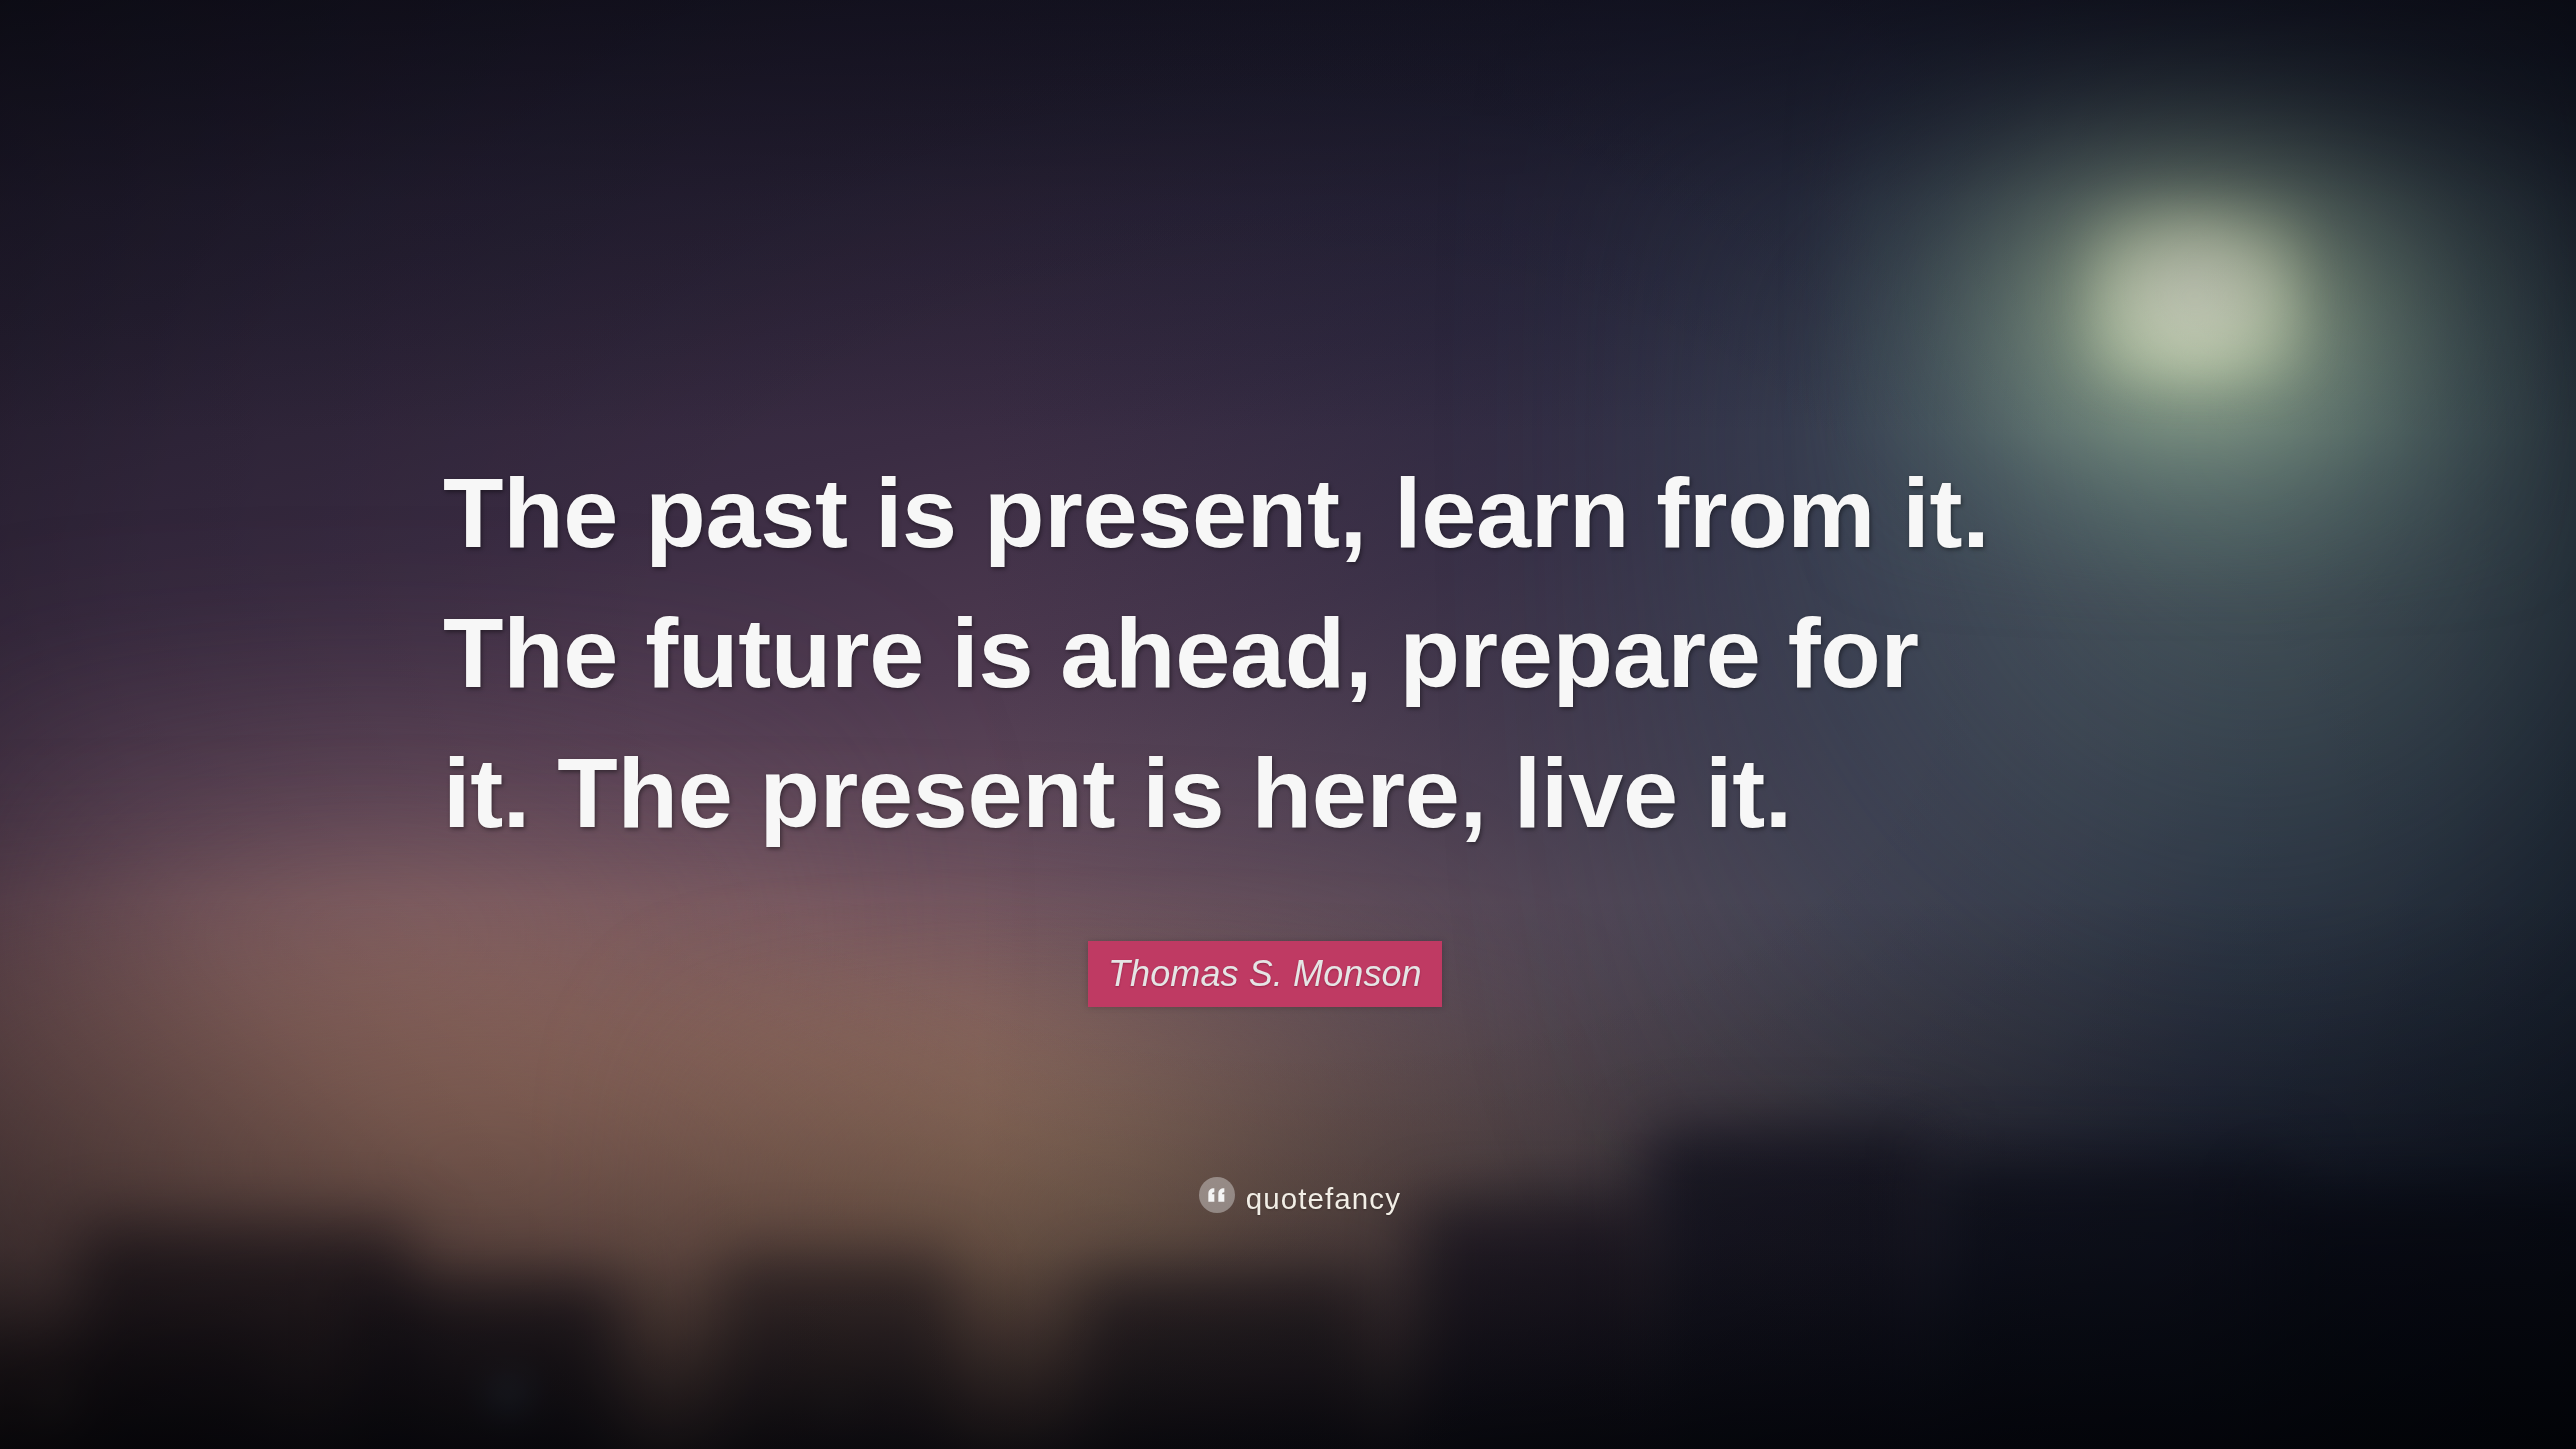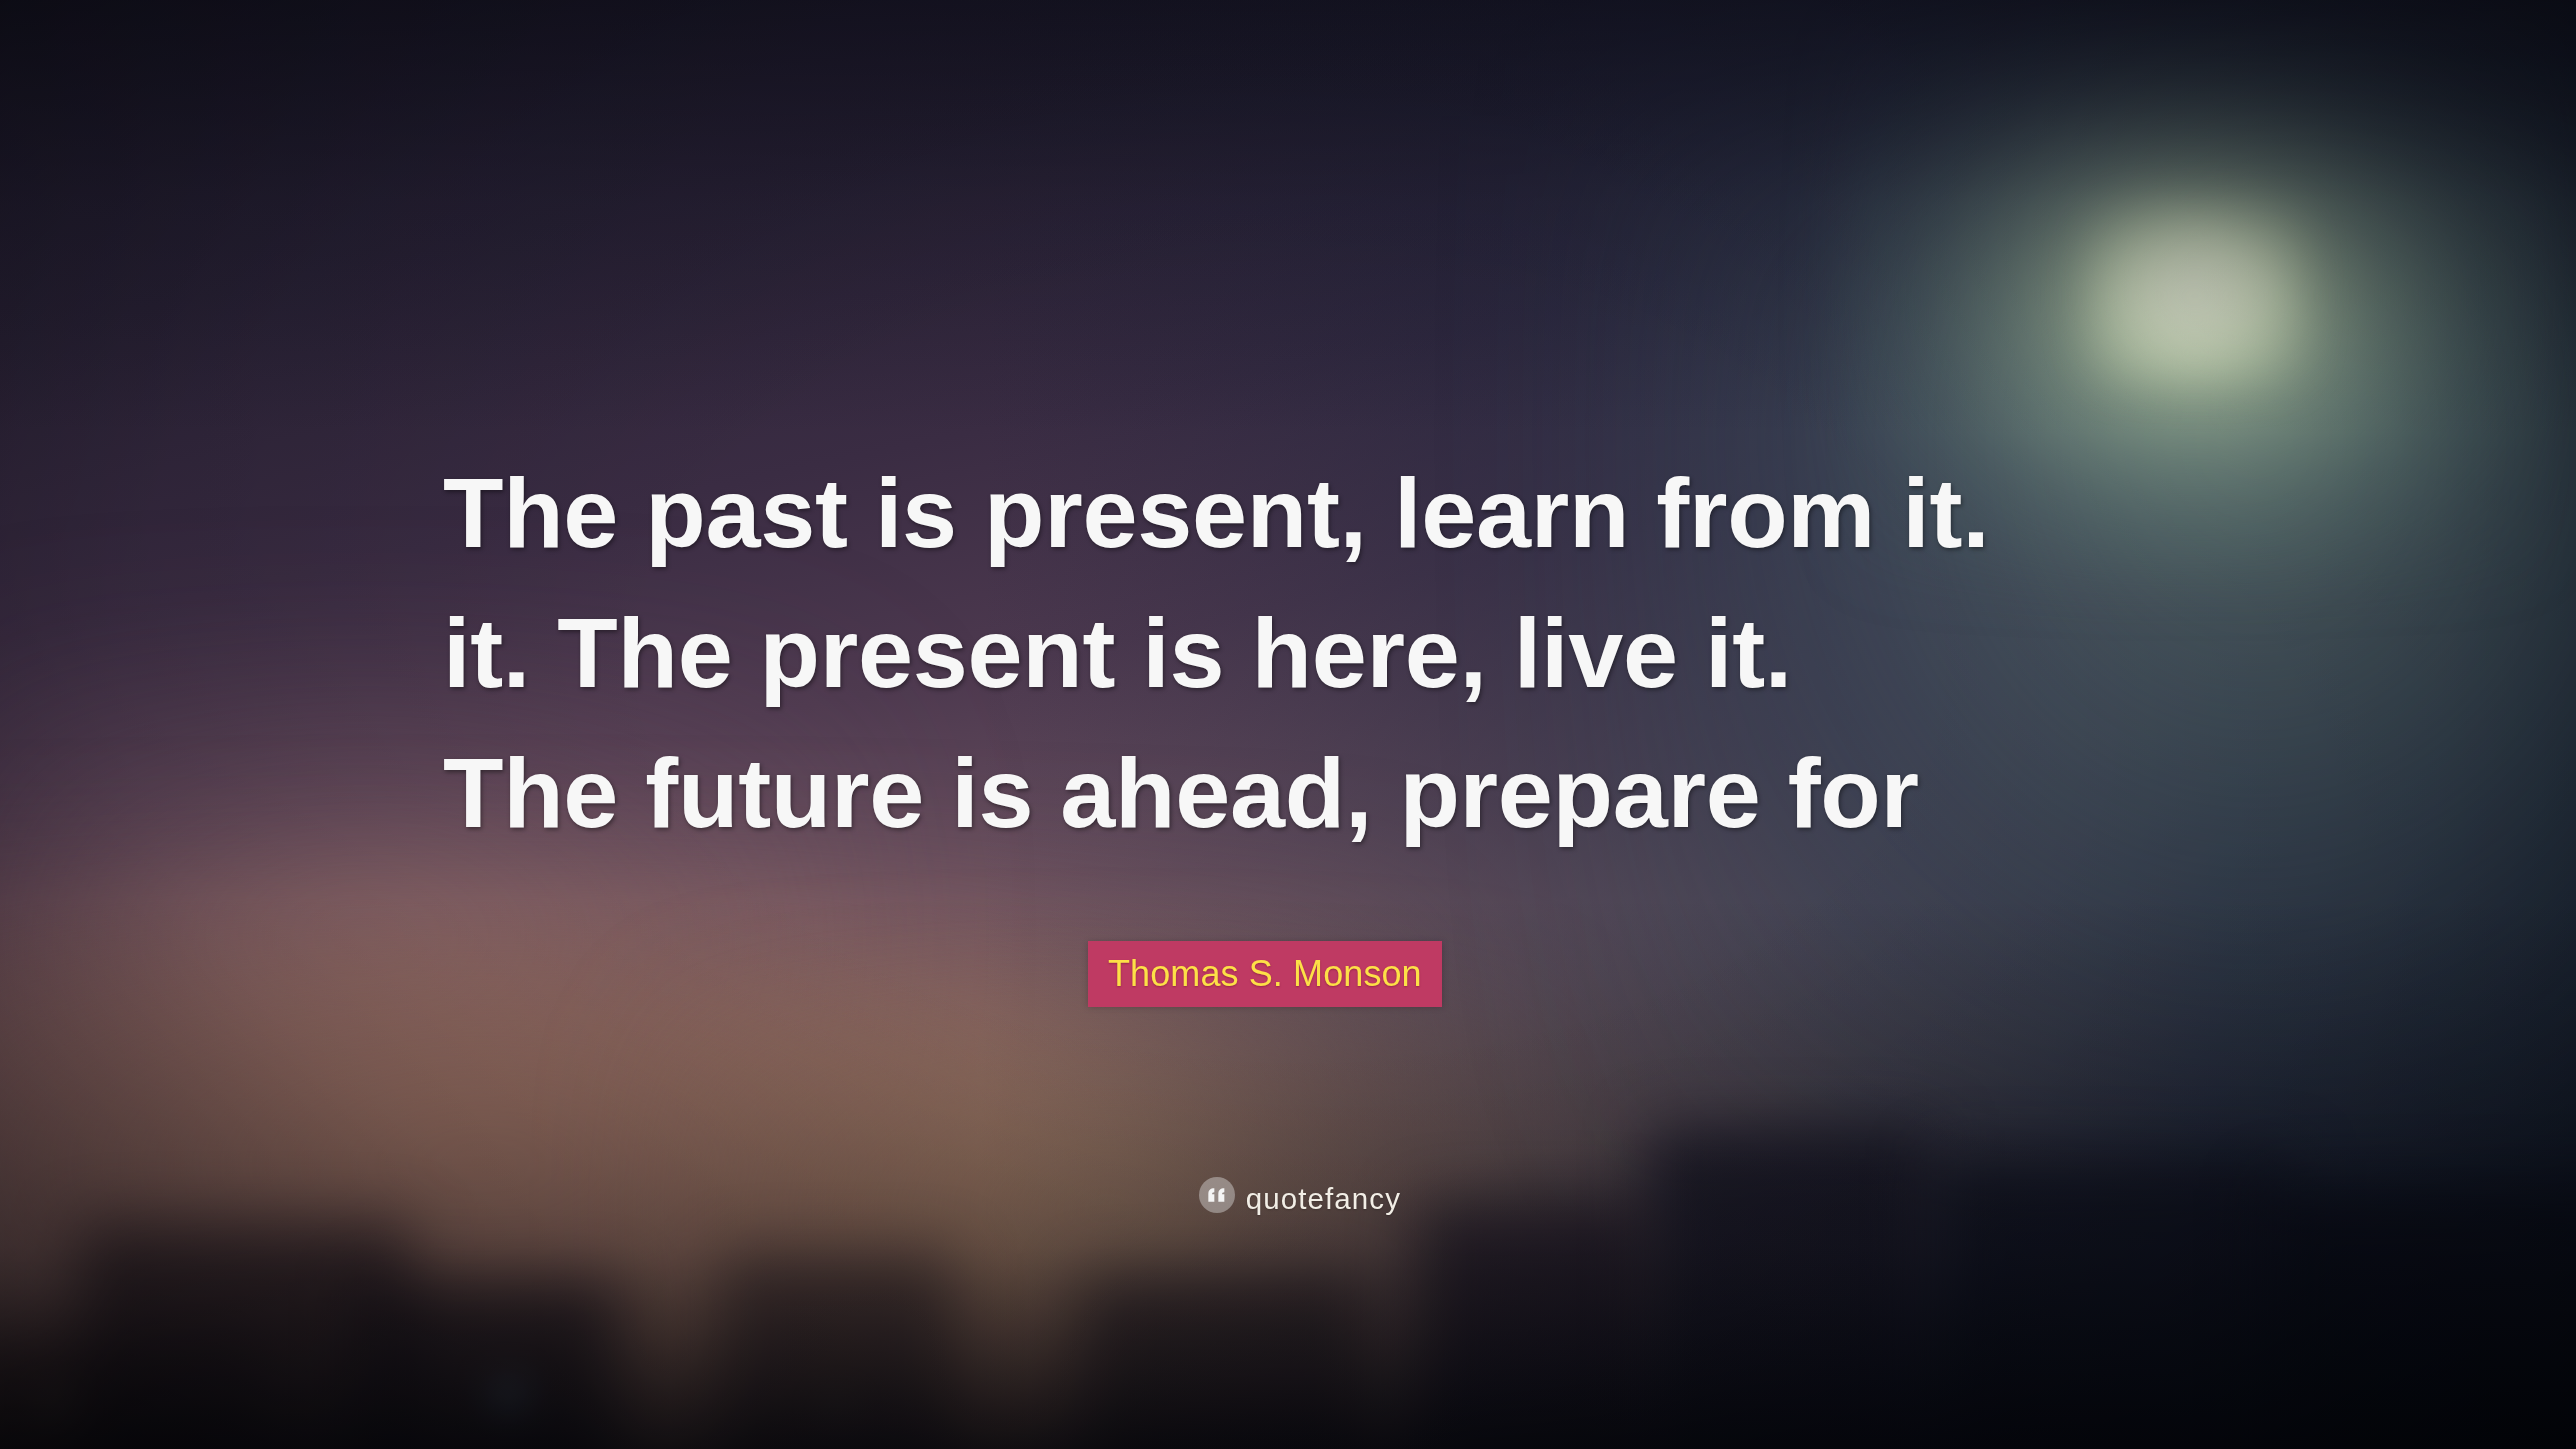--- a/index.html
+++ b/index.html
@@ -202,27 +202,28 @@
     left:1088px;
     top:941px;
     height:66px;
     padding:0 20px;
     display:flex;
     align-items:center;
     background:#bf3a63;
     box-shadow:0 1.3px 6.7px rgba(0,0,0,0.22);
   }
   #author-badge .author-name{
-    color:#fde047;
+    color:#e5e5e5;
     font-size:36px;
     line-height:1;
     font-weight:normal;
     letter-spacing:0.1px;
     white-space:nowrap;
     text-shadow:0 0.7px 2px rgba(90,10,35,0.40);
+    font-style:italic;
   }
 
   #brand{
     position:absolute;
     left:1199px;
     top:1177px;
     display:flex;
     align-items:flex-end;
     gap:10.7px;
   }
@@ -273,22 +274,22 @@
   <div class="pt p3"></div>
 
   <div class="bg-topdark"></div>
   <div class="bg-vignette"></div>
 </div>
 
 <div id="content">
 
   <div id="quote">
     <span class="quote-line">The past is present, learn from it.</span>
+    <span class="quote-line">The future is ahead, prepare for</span>
     <span class="quote-line">it. The present is here, live it.</span>
-    <span class="quote-line">The future is ahead, prepare for</span>
   </div>
 
   <div id="author-badge">
     <span class="author-name">Thomas S. Monson</span>
   </div>
 
   <div id="brand">
     <span class="brand-mark">
       <svg width="20" height="16" viewBox="0 0 30 24" aria-hidden="true">
         <path d="M2 22 L2 10 C2 5 5 2 11 2 L11 8 C8.4 8 7.6 9 7.6 11 L11 11 L11 22 Z" fill="#f4f4f4"></path>

